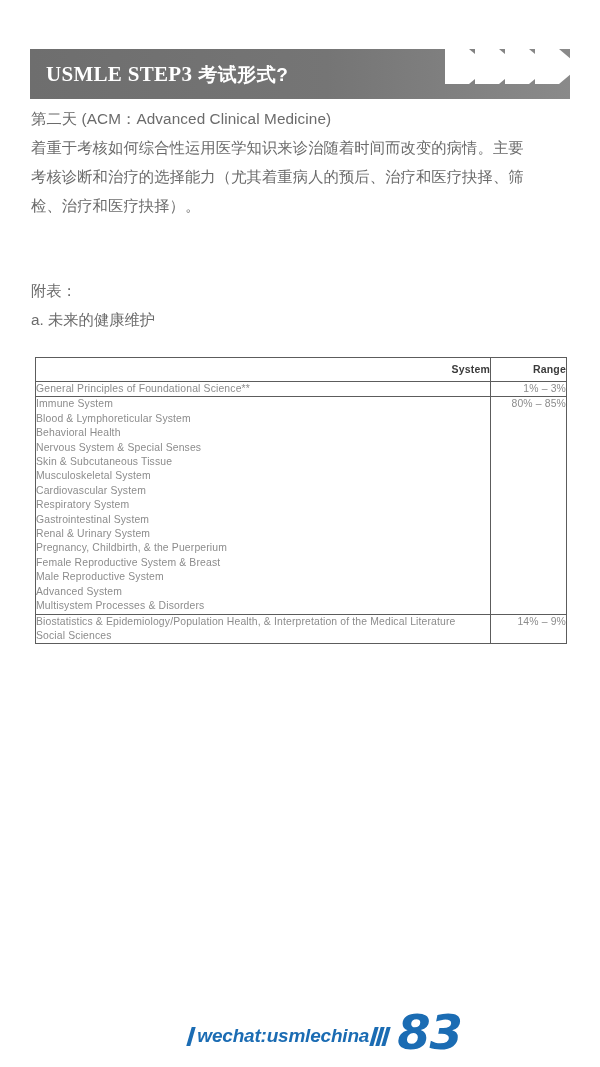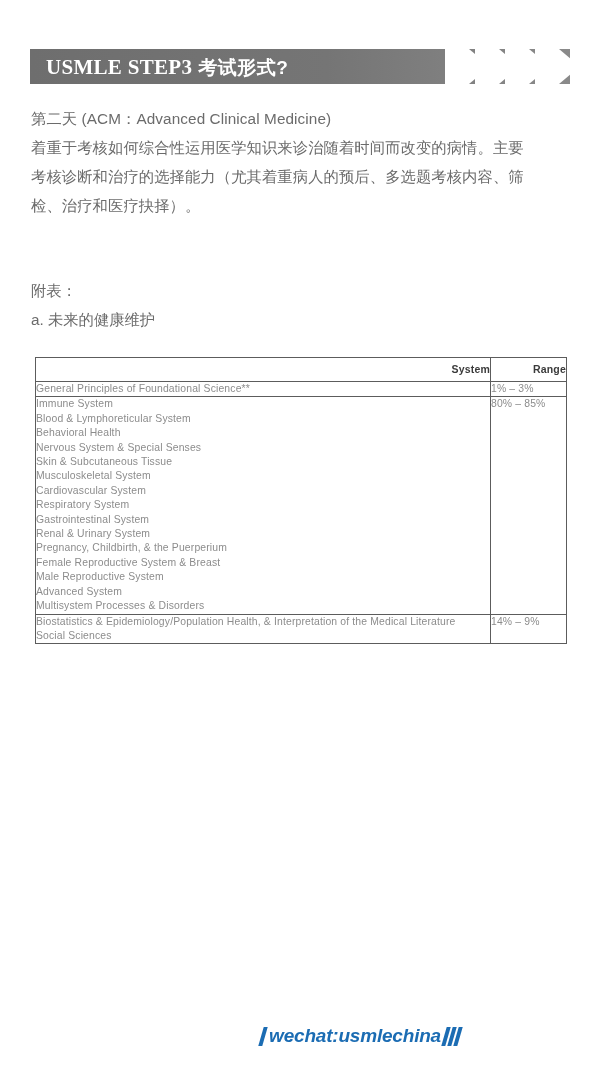--- a/index.html
+++ b/index.html
@@ -15,21 +15,21 @@
     overflow: hidden;
     -webkit-font-smoothing: antialiased;
   }
 
   
   .banner {
     position: absolute;
     left: 30px;
     top: 49px;
     width: 540px;
-    height: 35px;
+    height: 50px;
   }
   .banner-bar {
     position: absolute;
     left: 0;
     top: 0;
     width: 100%;
     height: 100%;
     background: linear-gradient(to right, #6e6e6e 0%, #757575 55%, #8a8a8a 100%);
   }
   .banner-chevrons {
@@ -121,21 +121,21 @@
     font-size: 10.4px;
     line-height: 14.4px;
     color: #8c8c8c;
     letter-spacing: 0.15px;
   }
   .cell-range {
     padding: 4px 0 5px 0;
     font-size: 10.4px;
     line-height: 14.4px;
     color: #8c8c8c;
-    text-align: left;
+    text-align: right;
     letter-spacing: 0.15px;
   }
   .cell-system ul {
     margin: 0;
     padding: 0;
     list-style: none;
   }
   .cell-system li { margin: 0; }
 
   
@@ -201,21 +201,21 @@
   </svg>
   <div class="banner-title">
     <span class="en">USMLE STEP3</span><span class="cn">考试形式?</span>
   </div>
 </div>
 
 <div class="body-copy">
   <p class="para-lines">
     <span>第二天 (ACM：Advanced Clinical Medicine)</span>
     <span>着重于考核如何综合性运用医学知识来诊治随着时间而改变的病情。主要</span>
-    <span>考核诊断和治疗的选择能力（尤其着重病人的预后、多选题考核内容、筛</span>
+    <span>考核诊断和治疗的选择能力（尤其着重病人的预后、治疗和医疗抉择、筛</span>
     <span>检、治疗和医疗抉择）。</span>
   </p>
 </div>
 
 <div class="attach-block">
   <div>附表：</div>
   <div>a. 未来的健康维护</div>
 </div>
 
 <table class="spec-table">
@@ -278,14 +278,15 @@
       <span class="slash-lead">
           <i class="slash"></i>
         </span>
       <span>wechat:usmlechina</span>
       <span class="slash-trail">
           <i class="slash"></i>
           <i class="slash"></i>
           <i class="slash"></i>
         </span>
     </div>
+    <div class="footer-page">83</div>
   </div>
 </div>
 
 </body></html>

